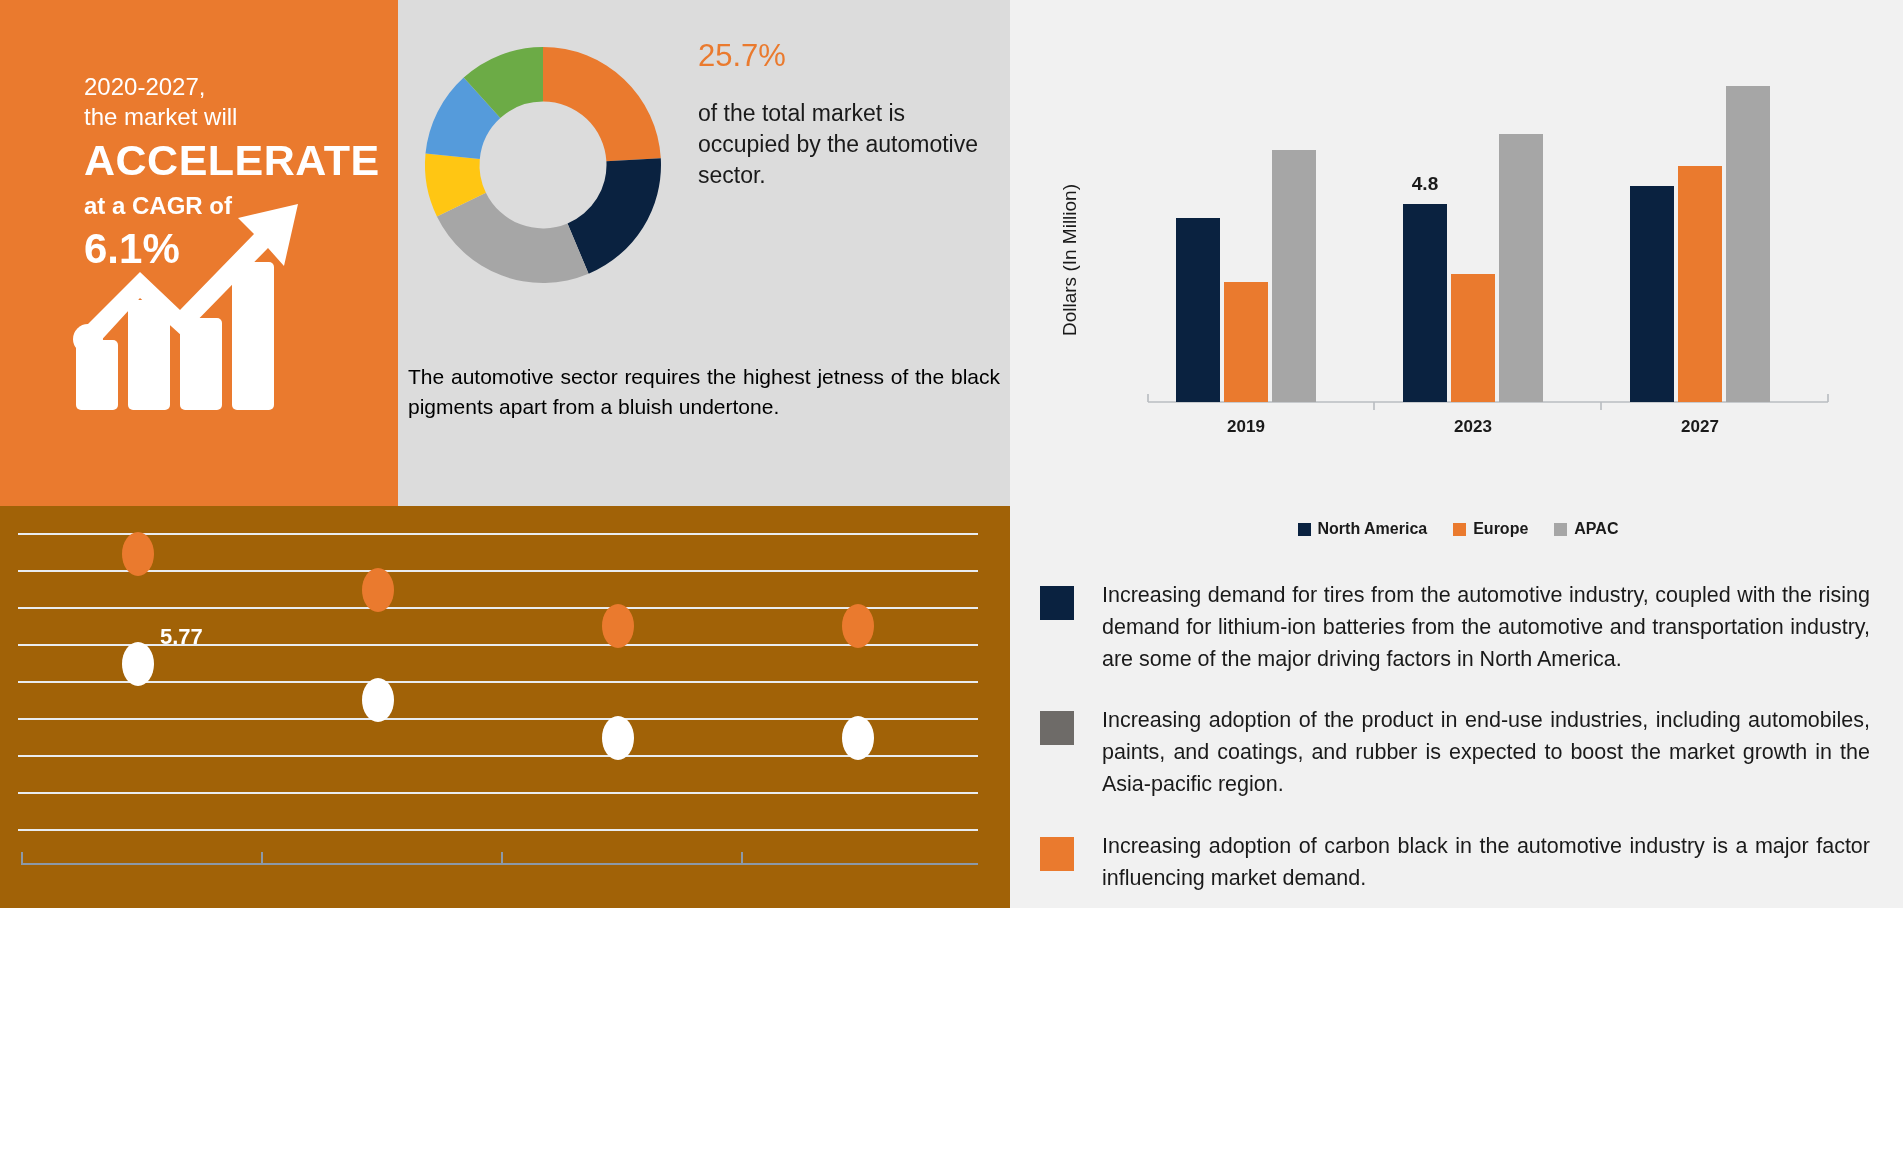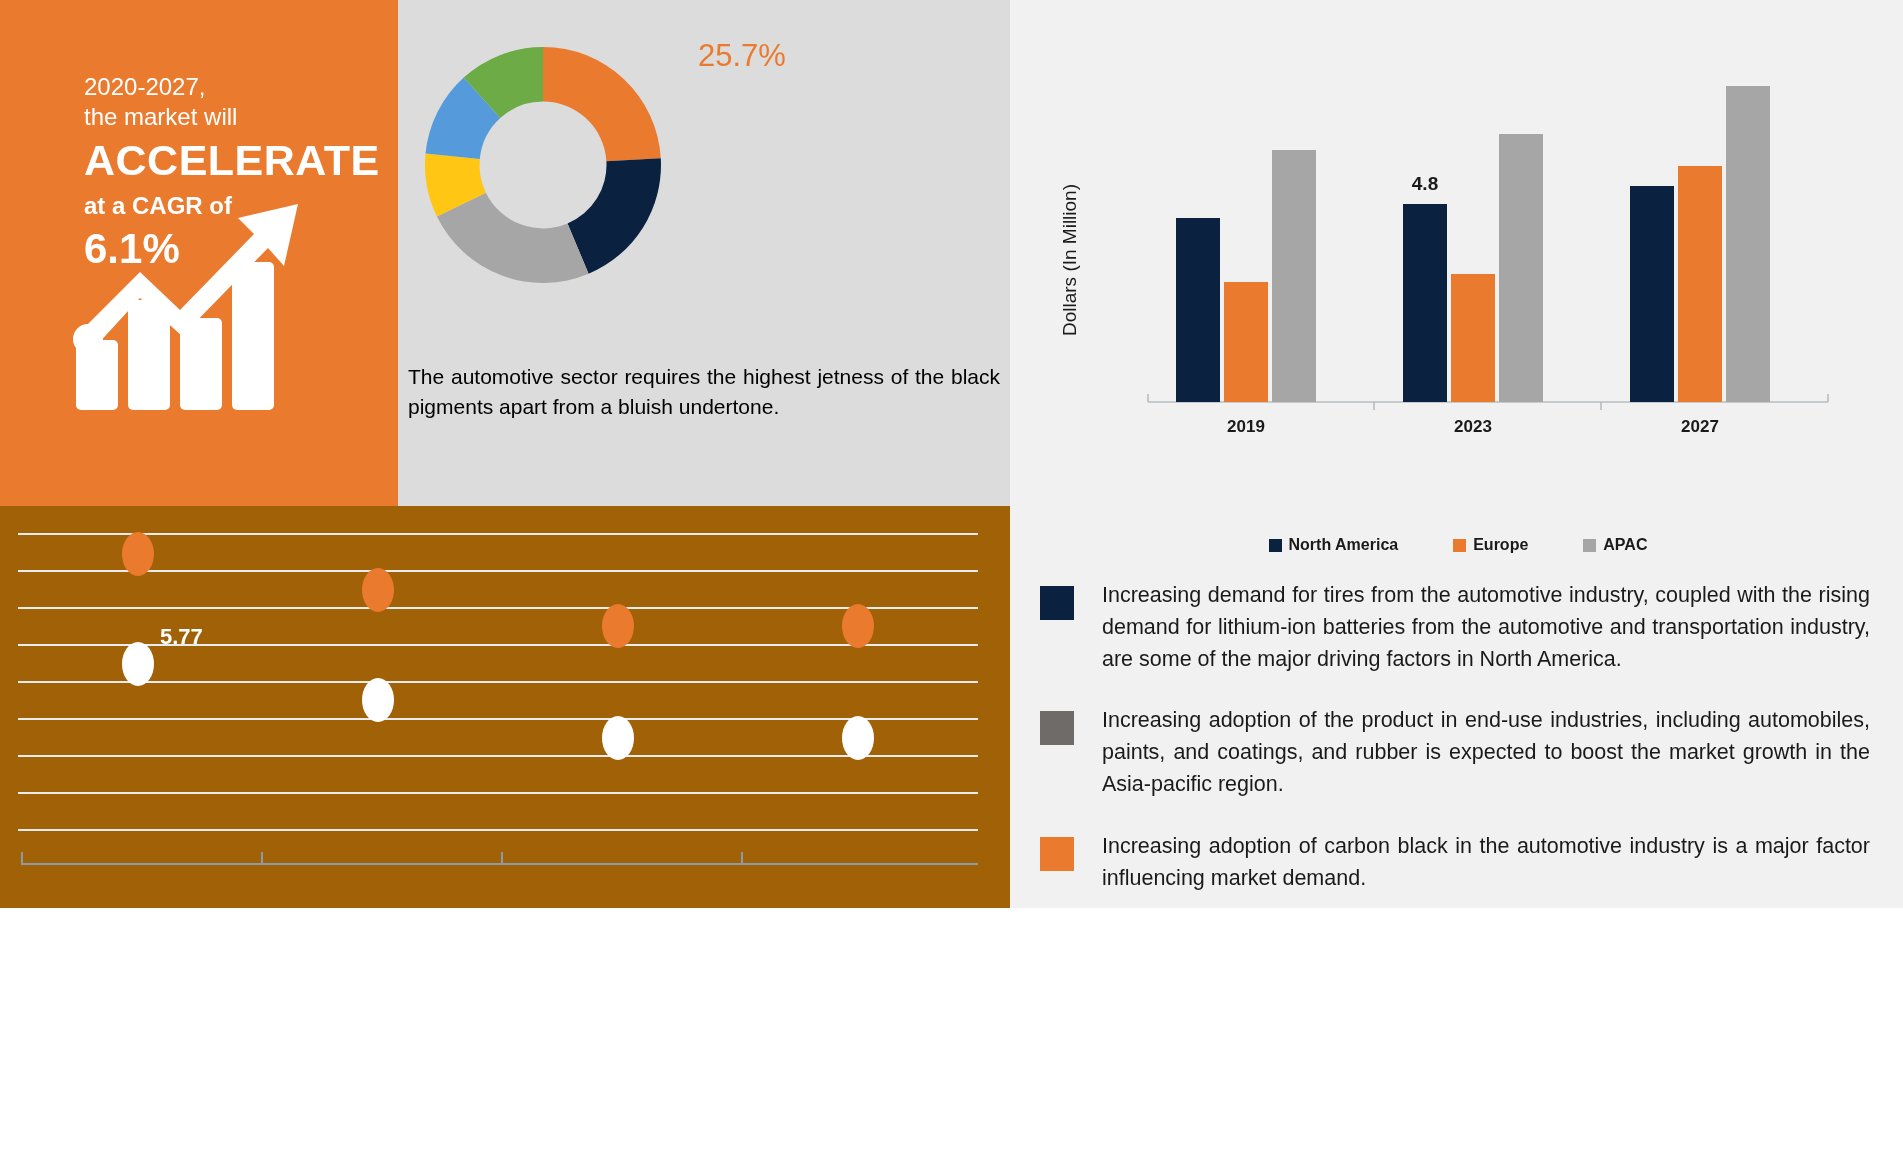--- a/index.html
+++ b/index.html
@@ -25,22 +25,22 @@
   #donut-note{position:absolute;left:10px;top:362px;width:592px;font-size:21px;color:#000000;
               line-height:1.42;text-align:justify;}
 
   
   #navy-panel{position:absolute;left:0;top:506px;width:1010px;height:648px;background:#a16207;}
   #dotplot{position:absolute;left:18px;top:10px;width:960px;height:350px;}
 
   
   #right-panel{position:absolute;left:1010px;top:0;width:893px;height:1154px;background:#f1f1f1;}
   #barchart{position:absolute;left:38px;top:50px;width:820px;height:420px;}
-  #bar-legend{position:absolute;left:38px;top:536px;width:820px;display:flex;
-              justify-content:center;gap:55px;}
+  #bar-legend{position:absolute;left:38px;top:520px;width:820px;display:flex;
+              justify-content:center;gap:26px;}
   .bl-item{display:flex;align-items:center;gap:7px;font-size:16px;font-weight:700;color:#1a1a1a;}
   .bl-sw{width:13px;height:13px;display:inline-block;}
 
   #insights{position:absolute;left:30px;top:580px;width:830px;}
   .insight{display:flex;align-items:flex-start;margin-bottom:30px;}
   .ins-sw{flex:0 0 34px;height:34px;margin-right:28px;margin-top:6px;}
   .ins-txt{flex:1;font-size:21.5px;line-height:1.48;color:#1a1a1a;text-align:justify;}
 
   #logo{position:absolute;left:1655px;top:1058px;width:230px;height:64px;}
   #logo-text{position:absolute;left:1740px;top:1058px;}
@@ -80,20 +80,21 @@
         <path fill="#0a2240" d="M117.8,-6.8 A118,118 0 0,1 45.6,108.8 L24.5,58.5 A63.5,63.5 0 0,0 63.4,-3.7 Z"></path>
         <path fill="#a6a6a6" d="M45.6,108.8 A118,118 0 0,1 -106.1,51.5 L-57.1,27.7 A63.5,63.5 0 0,0 24.5,58.5 Z"></path>
         <path fill="#ffc613" d="M-106.1,51.5 A118,118 0 0,1 -117.5,-11.4 L-63.2,-6.1 A63.5,63.5 0 0,0 -57.1,27.7 Z"></path>
         <path fill="#559bdb" d="M-117.5,-11.4 A118,118 0 0,1 -79.3,-87.4 L-42.7,-47.0 A63.5,63.5 0 0,0 -63.2,-6.1 Z"></path>
         <path fill="#6cab46" d="M-79.3,-87.4 A118,118 0 0,1 0,-118 L0,-63.5 A63.5,63.5 0 0,0 -42.7,-47.0 Z"></path>
       </g>
     </svg>
 
     <div id="pct-block">
       <div id="pct-big">25.7%</div>
+      <div id="pct-desc">of the total market is occupied by the automotive sector.</div>
     </div>
 
     <div id="donut-note">The automotive sector requires the highest jetness of the black pigments apart from a bluish undertone.</div>
   </div>
 
   <div id="navy-panel">
 
     <svg id="dotplot" viewBox="0 0 960 350" preserveAspectRatio="none">
       <g stroke="#e9ecef" stroke-width="2.2">
         <line x1="0" y1="18" x2="960" y2="18"></line>

